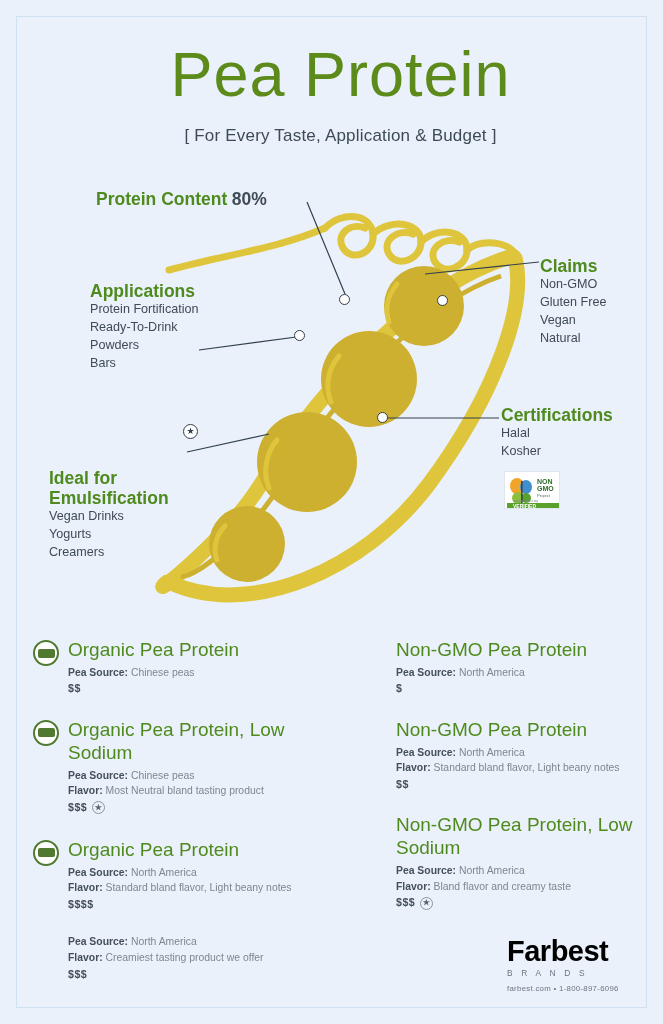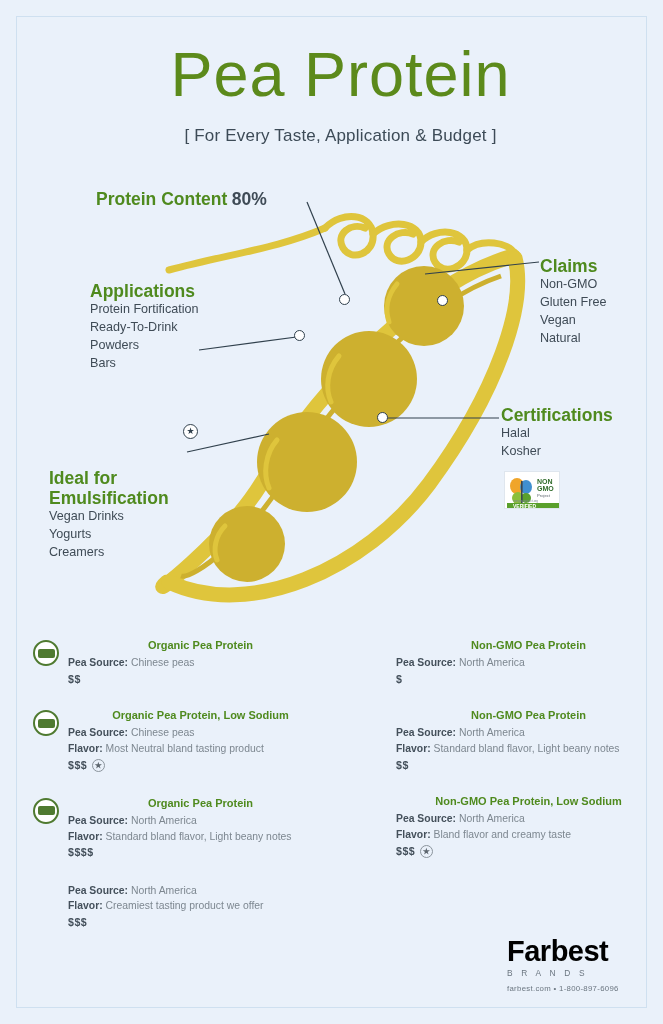--- a/index.html
+++ b/index.html
@@ -85,22 +85,22 @@
   #products {
     position: absolute; left: 0; top: 630px; width: 663px;
   }
   .col { position: absolute; width: 300px; }
   #col-left  { left: 24px; }
   #col-right { left: 352px; }
 
   .product { position: relative; margin-bottom: 24.5px; padding-left: 35px; }
   .product.no-icon { padding-left: 35px; }
   .p-name {
-    font-size: 11px; font-weight: bold; color: #4f8a1e;
-    line-height: 1.2; margin-bottom: 3px; text-align: center;
+    font-size: 19px; font-weight: normal; color: #4f8a1e;
+    line-height: 1.2; margin-bottom: 3px;
   }
   .p-line { font-size: 10.4px; color: #7d8790; line-height: 1.5; }
   .p-line b { color: #44505b; }
   .p-price { font-size: 10.6px; font-weight: bold; color: #44505b; margin-top: 2px; letter-spacing: 0.5px; }
 
   .organic-seal {
     position: absolute; left: 0; top: 1px;
     width: 26px; height: 26px; border-radius: 50%;
     background: #ffffff;
     border: 2px solid #4f7a30;

